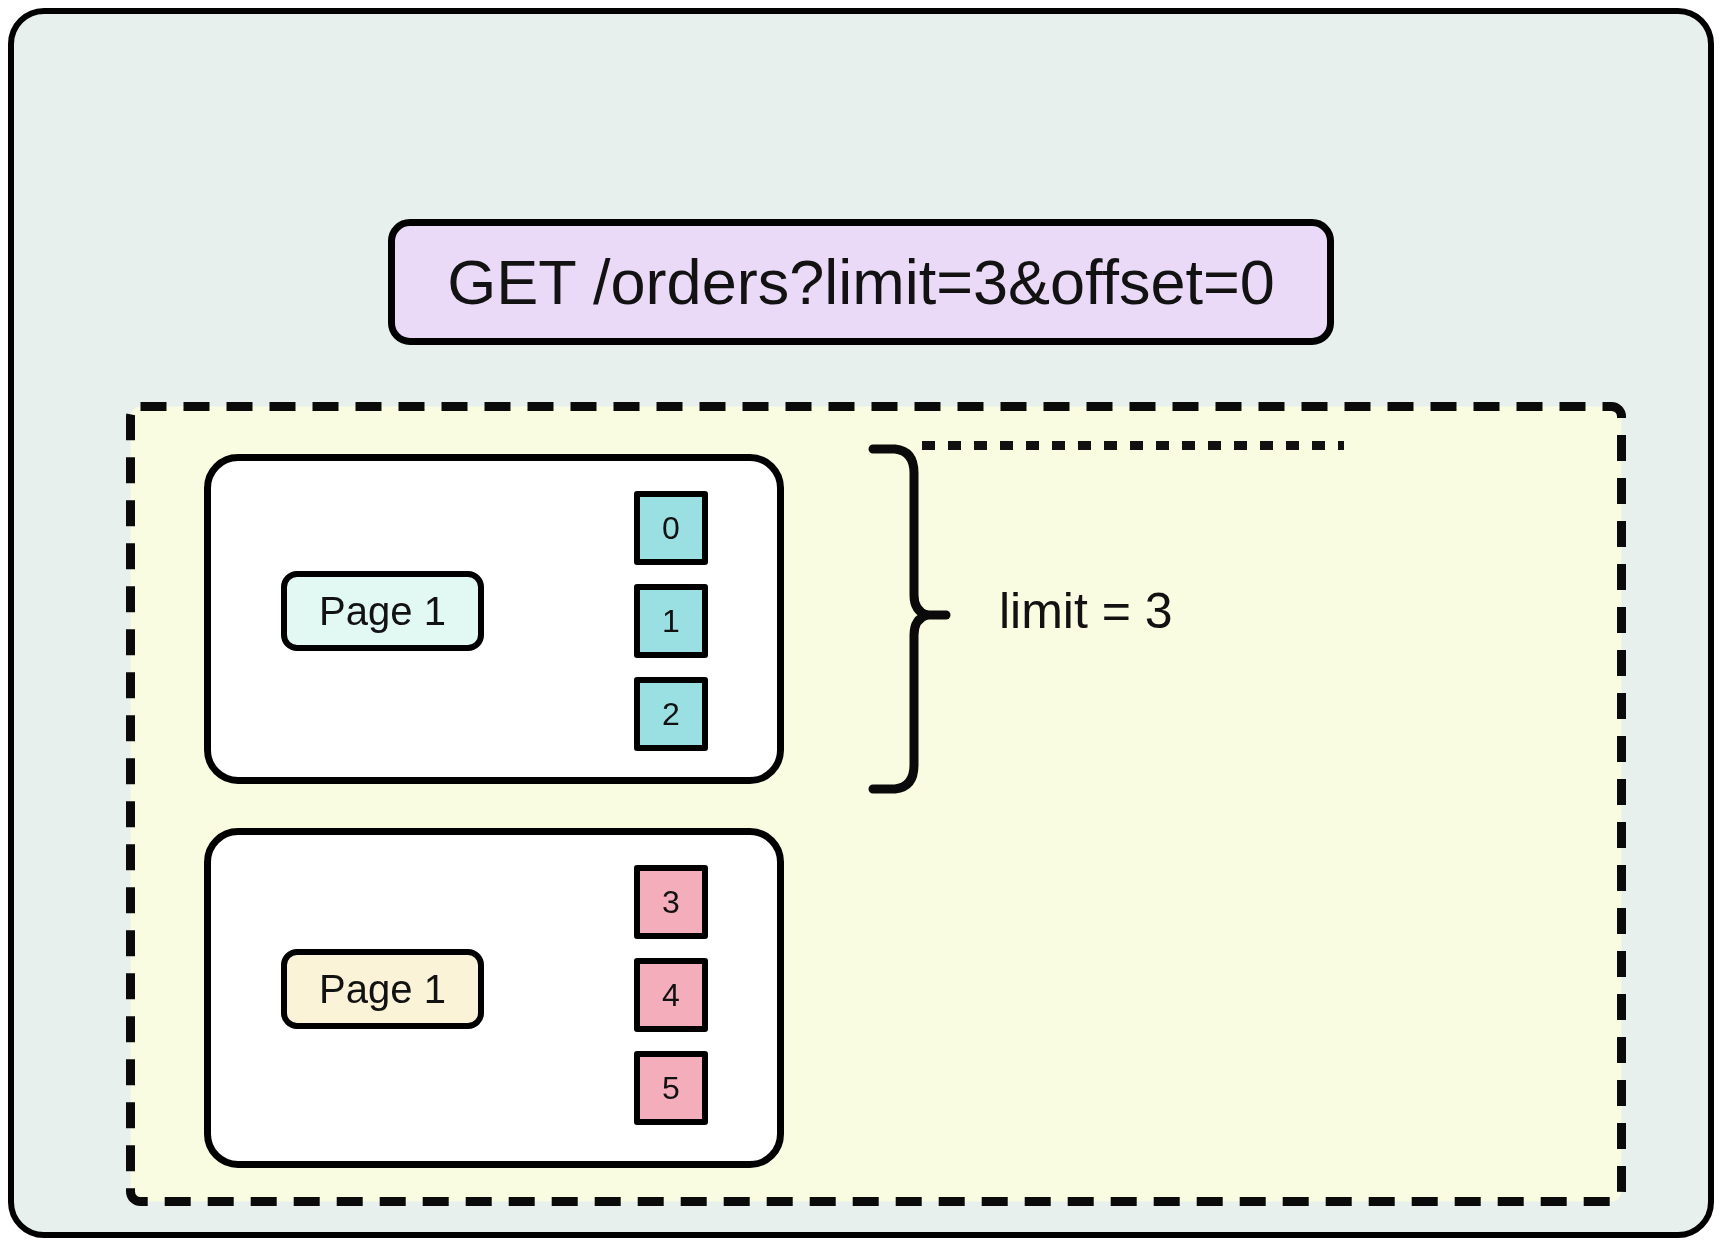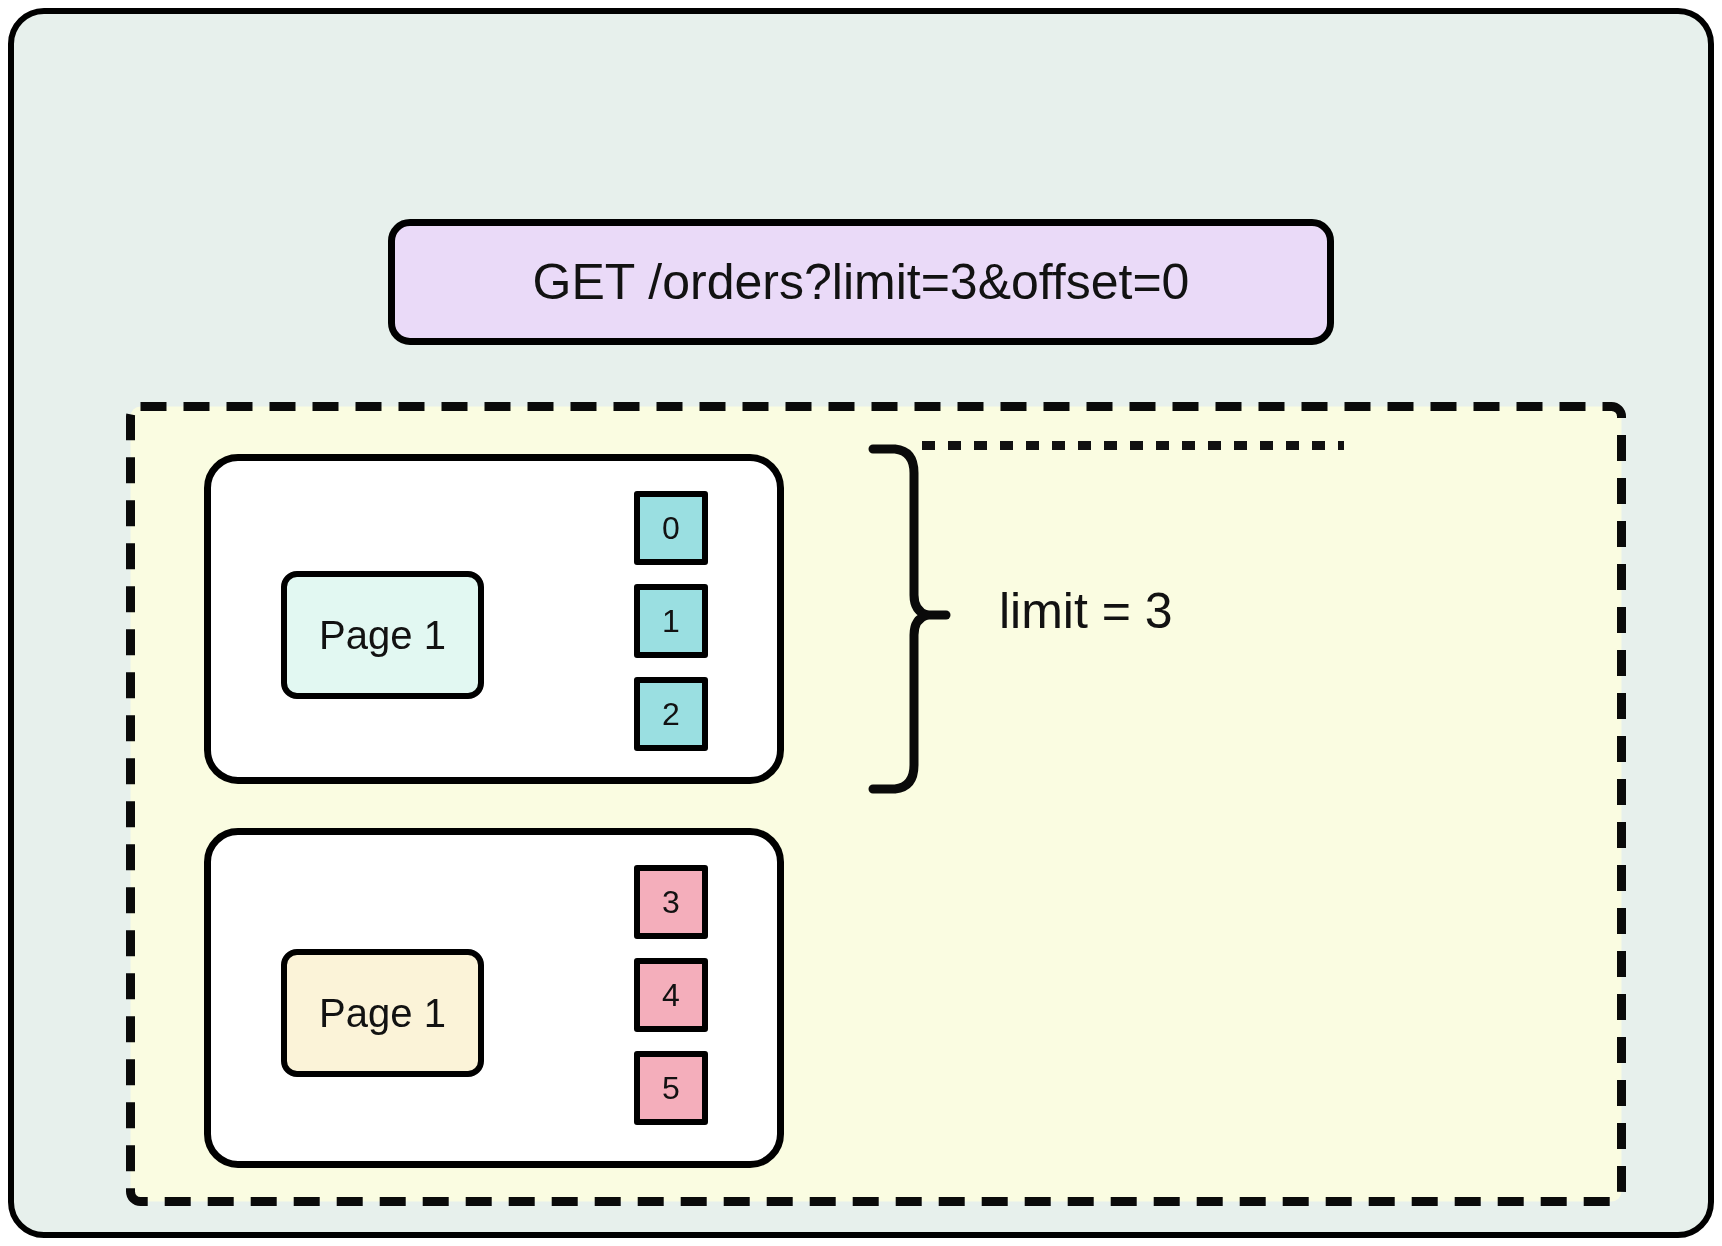--- a/index.html
+++ b/index.html
@@ -41,34 +41,34 @@
   .title{
     font-size:78px;font-weight:500;line-height:1;
     color:#0e0e0e;letter-spacing:-1px;white-space:nowrap;
   }
   .request-pill{
     position:absolute;top:205px;left:50%;transform:translateX(-50%);
     width:946px;height:126px;
     background:var(--request-bg);
     border:7px solid #000;border-radius:22px;
     display:flex;align-items:center;justify-content:center;
-    font-size:50px;white-space:nowrap;
+    font-size:63px;white-space:nowrap;
   }
   .dataset{
     position:absolute;left:112px;top:388px;width:1500px;height:804px;
   }
   .dataset-border{position:absolute;inset:0;}
   .page-card{
     position:absolute;left:78px;width:580px;
     background:#ffffff;border:7px solid #000;border-radius:34px;
   }
   .page-card.first{top:52px;height:330px;}
   .page-card.second{top:426px;height:340px;}
   .page-label{
-    position:absolute;left:70px;width:203px;height:128px;
+    position:absolute;left:70px;width:203px;height:80px;
     border:6px solid #000;border-radius:16px;
     display:flex;align-items:center;justify-content:center;
     font-size:40px;white-space:nowrap;
   }
   .page-card.first .page-label{top:110px;background:var(--page1-label-bg);}
   .page-card.second .page-label{top:114px;background:var(--page2-label-bg);}
   .item{
     position:absolute;left:423px;width:74px;height:74px;
     border:6px solid #000;border-radius:3px;
     display:flex;align-items:center;justify-content:center;

